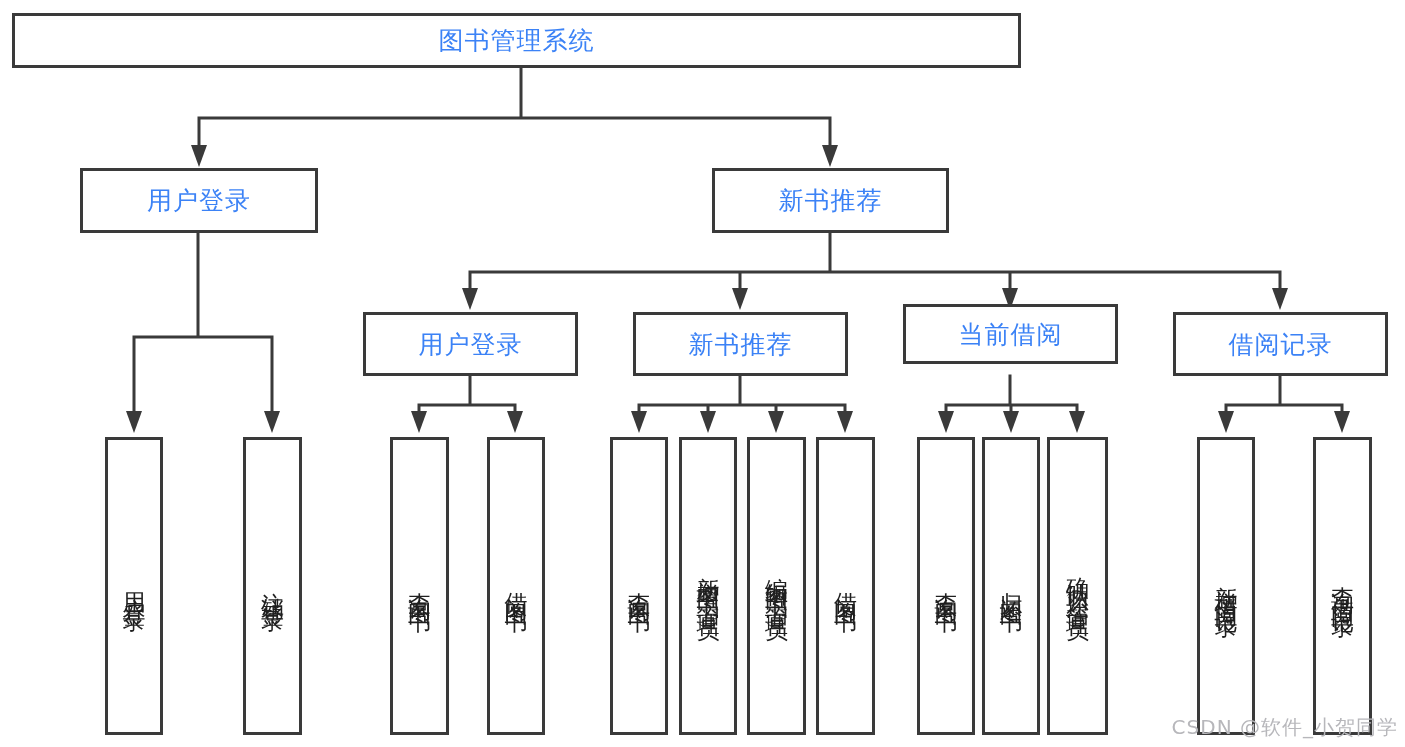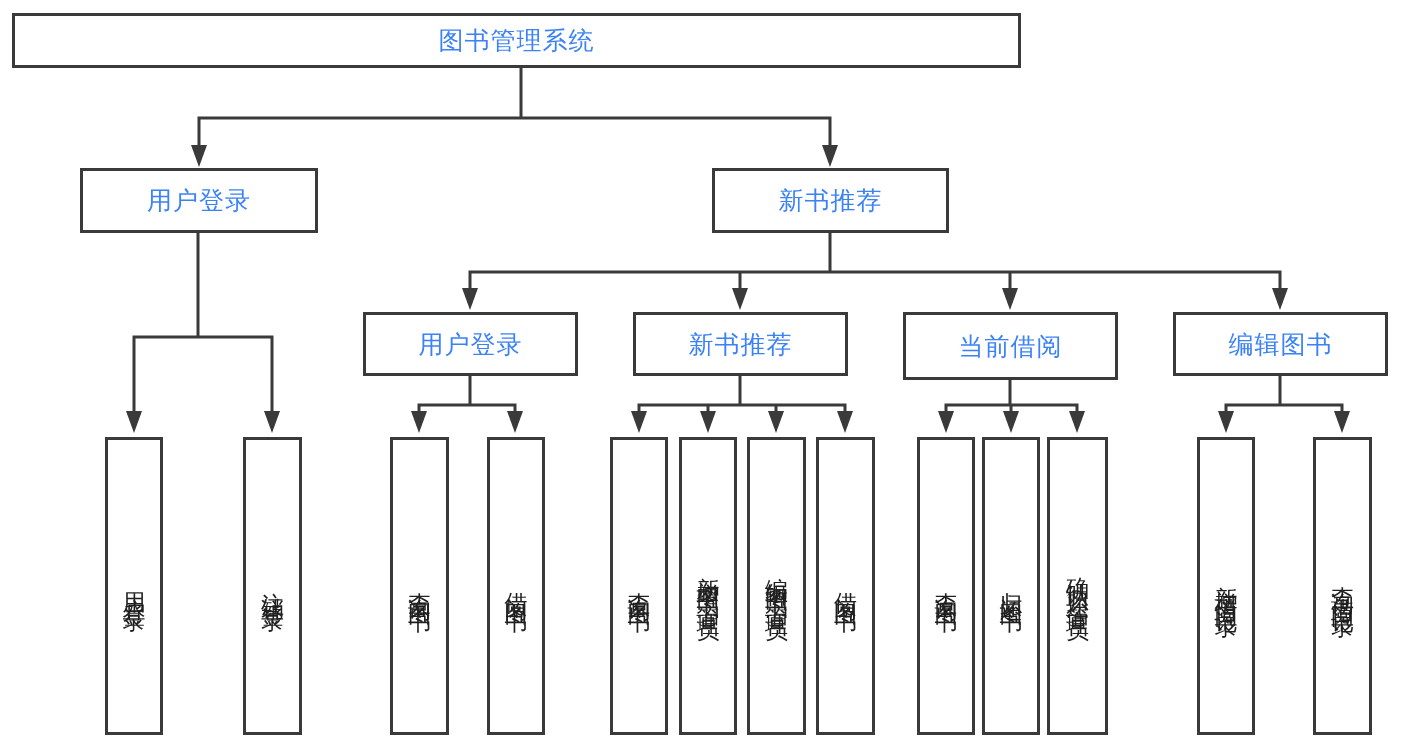--- a/index.html
+++ b/index.html
@@ -100,35 +100,36 @@
     </g>
   </svg>
 
   <div class="box" style="left:12px; top:13px; width:1009px; height:55px;">图书管理系统</div>
 
   <div class="box" style="left:80px; top:168px; width:238px; height:65px;">用户登录</div>
   <div class="box" style="left:712px; top:168px; width:237px; height:65px;">新书推荐</div>
 
   <div class="box" style="left:363px; top:312px; width:215px; height:64px;">用户登录</div>
   <div class="box" style="left:633px; top:312px; width:215px; height:64px;">新书推荐</div>
-  <div class="box" style="left:903px; top:312px; width:215px; height:68px;">当前借阅</div>
-  <div class="box" style="left:1173px; top:312px; width:215px; height:64px;">编辑图书</div>
+  <div class="box" style="left:903px; top:304px; width:215px; height:60px;">当前借阅</div>
+  <div class="box" style="left:1173px; top:312px; width:215px; height:64px;">借阅记录</div>
 
   <div class="leaf" style="left:105px; width:58px;">用户登录</div>
   <div class="leaf" style="left:243px; width:59px;">注销登录</div>
 
   <div class="leaf" style="left:390px; width:59px;">查询图书</div>
   <div class="leaf" style="left:487px; width:58px;">借阅图书</div>
 
   <div class="leaf" style="left:610px; width:58px;">查询图书</div>
   <div class="leaf" style="left:679px; width:58px;">新增图书（管理员）</div>
   <div class="leaf" style="left:747px; width:59px;">编辑图书（管理员）</div>
   <div class="leaf" style="left:816px; width:59px;">借阅图书</div>
 
   <div class="leaf" style="left:917px; width:58px;">查询图书</div>
   <div class="leaf" style="left:982px; width:58px;">归还图书</div>
   <div class="leaf" style="left:1047px; width:61px;">确认归还（管理员）</div>
 
   <div class="leaf" style="left:1197px; width:58px;">新增借阅记录</div>
   <div class="leaf" style="left:1313px; width:59px;">查询借阅记录</div>
 
+  <div class="watermark">CSDN @软件_小贺同学</div>
 
 </div>
 
 </body></html>

